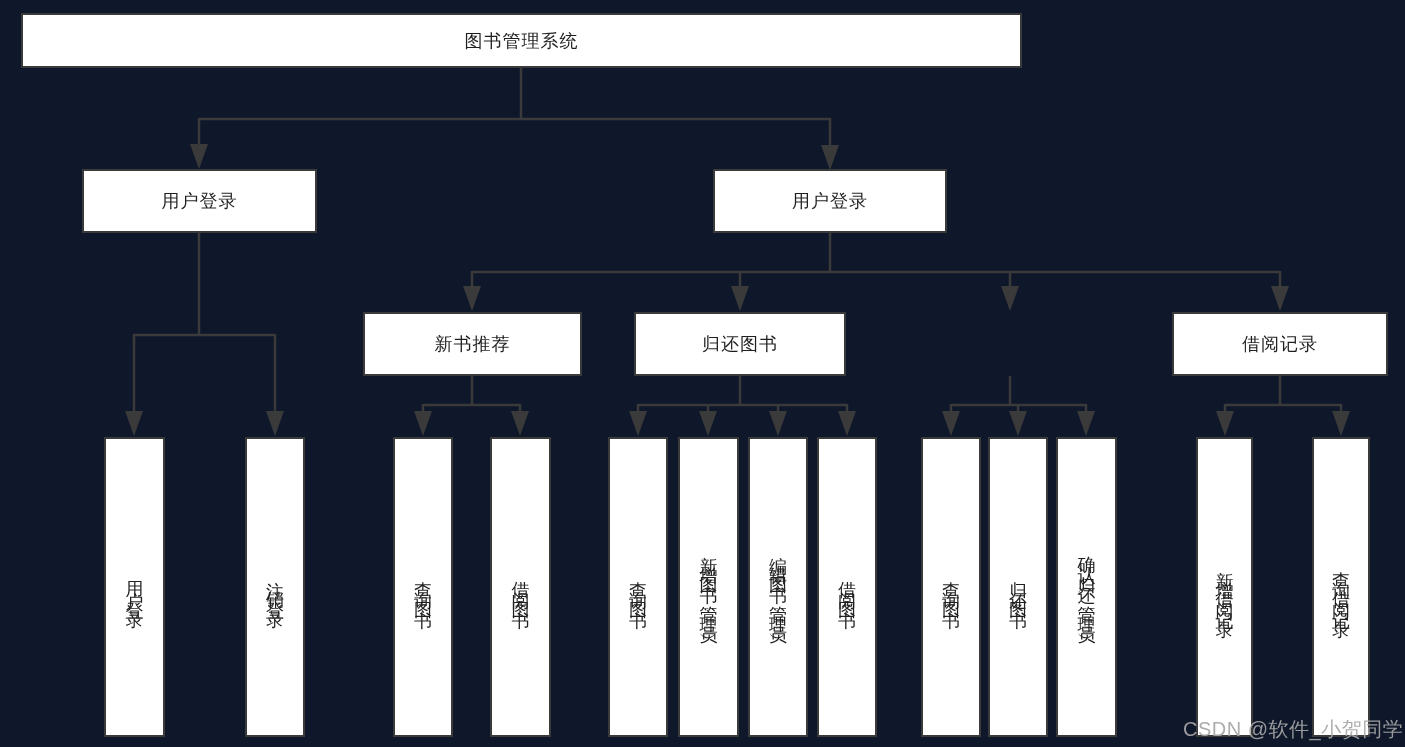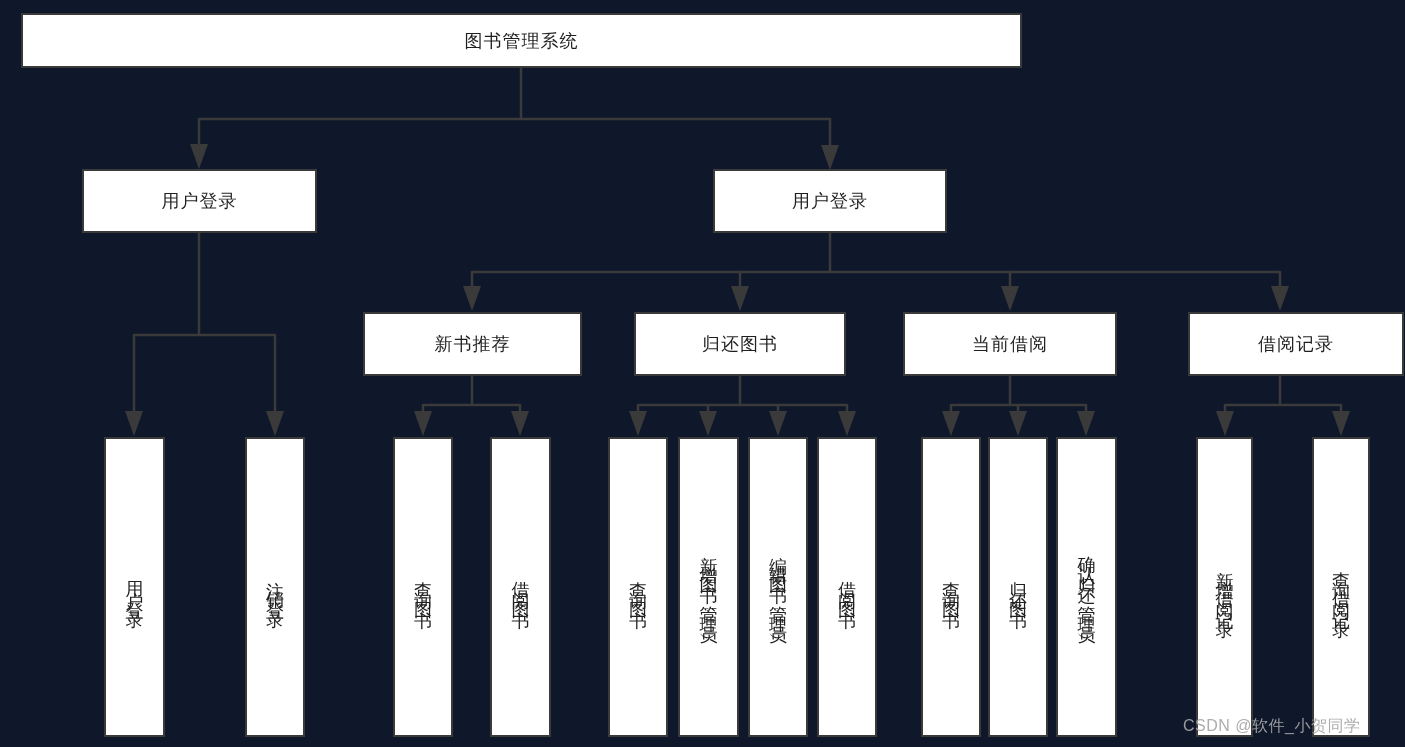--- a/index.html
+++ b/index.html
@@ -24,21 +24,21 @@
   .vbox{
     position:absolute;box-sizing:border-box;top:437px;height:300px;
     border:2px solid var(--line);background:#ffffff;
     display:flex;align-items:center;justify-content:center;
     writing-mode:vertical-rl;
     font-size:18px;color:var(--text);letter-spacing:10px;
     line-height:1;
   }
   .watermark{
     position:absolute;left:1183px;top:716px;width:222px;
-    font-size:16px;color:var(--wm);opacity:.92;white-space:nowrap;
+    font-size:20px;color:var(--wm);opacity:.92;white-space:nowrap;
     letter-spacing:0.5px;
   }
 </style>
 </head>
 <body>
 
 <div class="stage">
 
   <svg class="connectors" viewBox="0 0 1405 747" xmlns="http://www.w3.org/2000/svg">
     <g>
@@ -109,22 +109,21 @@
     </g>
   </svg>
 
   <div class="hbox" style="left:21px;top:13px;width:1001px;height:55px;">图书管理系统</div>
 
   <div class="hbox" style="left:82px;top:169px;width:235px;height:64px;">用户登录</div>
   <div class="hbox" style="left:713px;top:169px;width:234px;height:64px;">用户登录</div>
 
   <div class="hbox" style="left:363px;top:312px;width:219px;height:64px;">新书推荐</div>
   <div class="hbox" style="left:634px;top:312px;width:212px;height:64px;">归还图书</div>
-  <div class="hbox" style="left:903px;top:312px;width:214px;height:64px;">当前借阅</div>
-  <div class="hbox" style="left:1172px;top:312px;width:216px;height:64px;margin-left:16px;">借阅记录</div>
+  <div class="hbox" style="left:1172px;top:312px;width:216px;height:64px;">借阅记录</div>
 
   <div class="vbox" style="left:104px;width:61px;">用户登录</div>
   <div class="vbox" style="left:245px;width:60px;">注销登录</div>
   <div class="vbox" style="left:393px;width:60px;">查询图书</div>
   <div class="vbox" style="left:490px;width:61px;">借阅图书</div>
   <div class="vbox" style="left:608px;width:60px;">查询图书</div>
   <div class="vbox" style="left:678px;width:61px;">新增图书（管理员）</div>
   <div class="vbox" style="left:748px;width:60px;">编辑图书（管理员）</div>
   <div class="vbox" style="left:817px;width:60px;">借阅图书</div>
   <div class="vbox" style="left:921px;width:60px;">查询图书</div>

